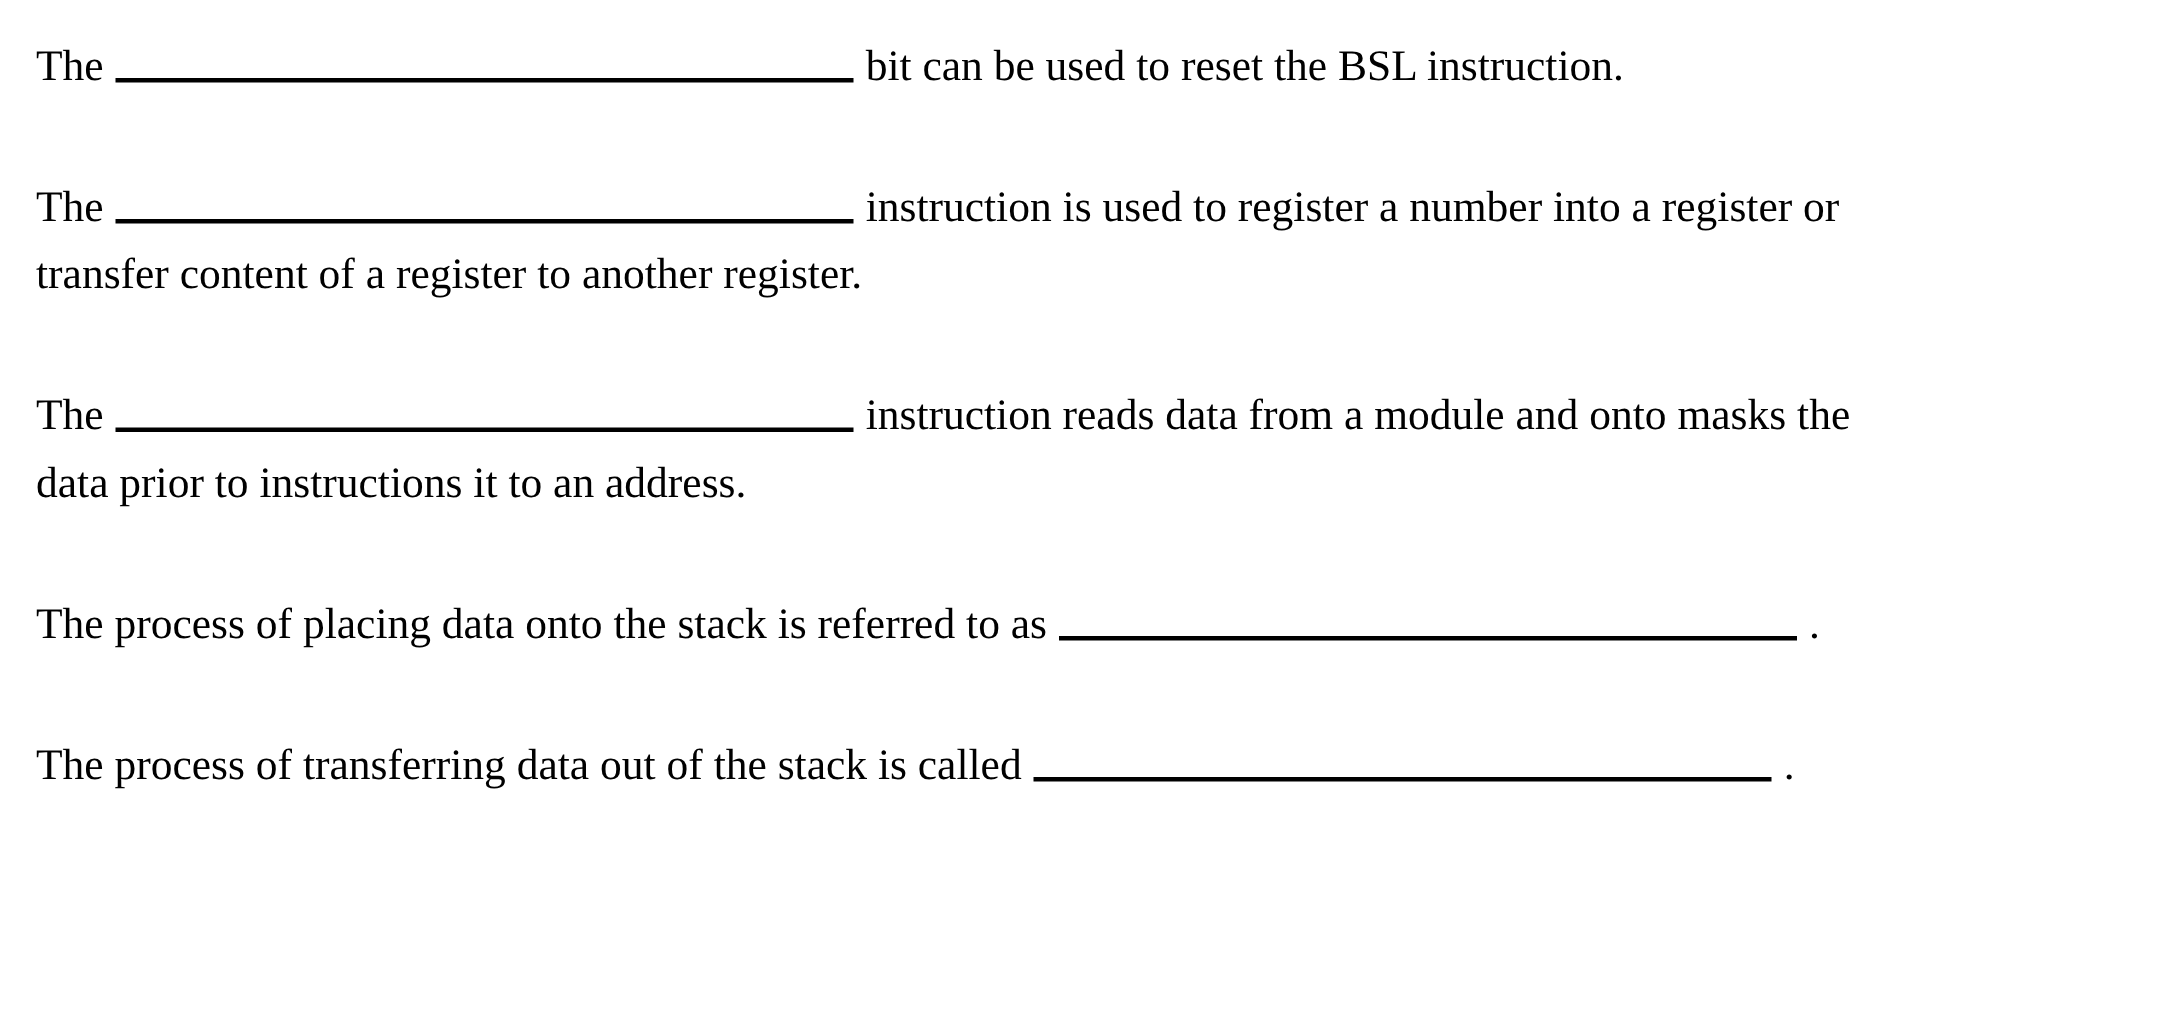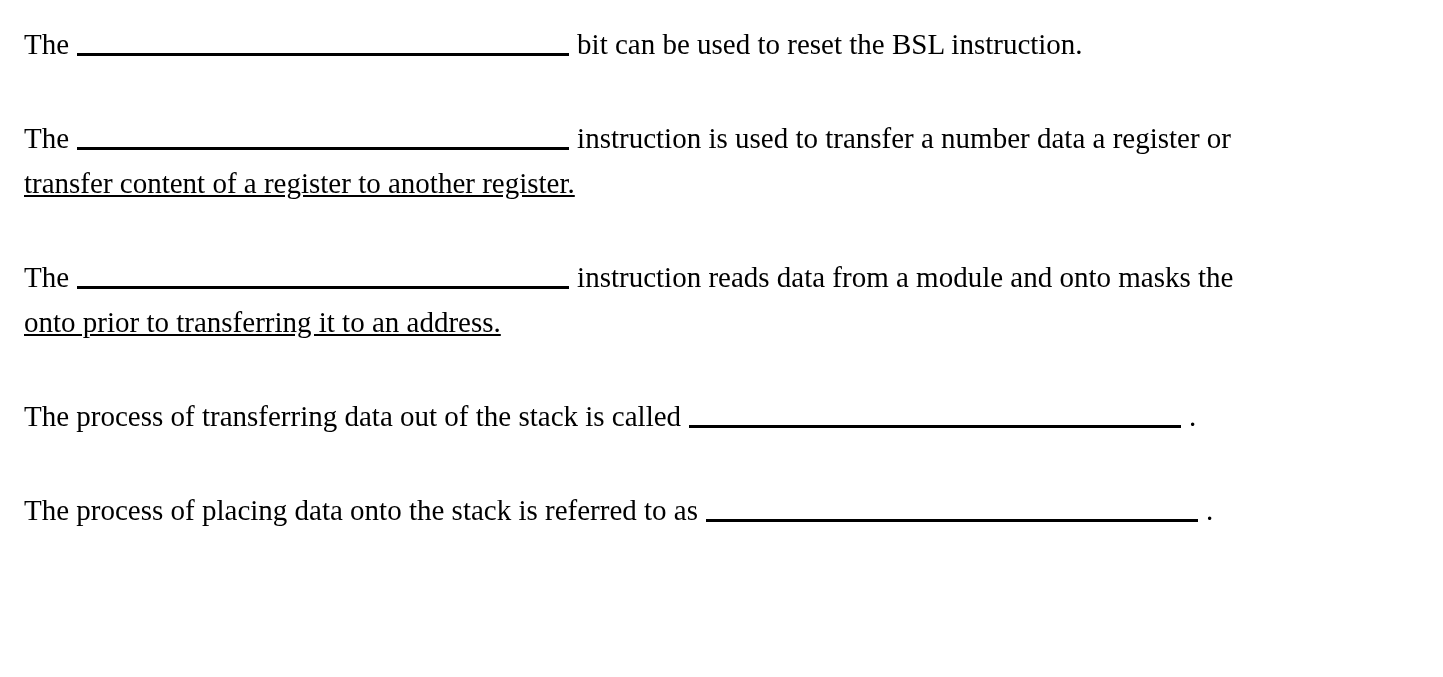--- a/index.html
+++ b/index.html
@@ -29,44 +29,43 @@
     width: 492px;
     height: 0.95em;
     border-bottom: 3px solid #000000;
     margin: 0 8px;
     vertical-align: baseline;
     transform: translateY(2px);
   }
   .line2 {
     display: block;
     white-space: normal;
-    text-decoration: underline;
   }
 </style>
 </head>
 <body>
 
 <div class="page">
 
   <p class="question">
     <span>The</span><span class="blank"></span><span>bit can be used to reset the BSL instruction.</span>
   </p>
 
 
   <p class="question">
-    <span>The</span><span class="blank"></span><span>instruction is used to transfer a number data a register or</span>
+    <span>The</span><span class="blank"></span><span>instruction is used to register a number into a register or</span>
     <span class="line2">transfer content of a register to another register.</span>
   </p>
 
   <p class="question">
     <span>The</span><span class="blank"></span><span>instruction reads data from a module and onto masks the</span>
-    <span class="line2">onto prior to transferring it to an address.</span>
+    <span class="line2">data prior to instructions it to an address.</span>
+  </p>
+
+  <p class="question">
+    <span>The process of placing data onto the stack is referred to as</span><span class="blank"></span><span>.</span>
   </p>
 
   <p class="question">
     <span>The process of transferring data out of the stack is called</span><span class="blank"></span><span>.</span>
   </p>
 
-  <p class="question">
-    <span>The process of placing data onto the stack is referred to as</span><span class="blank"></span><span>.</span>
-  </p>
-
 </div>
 
 </body></html>

